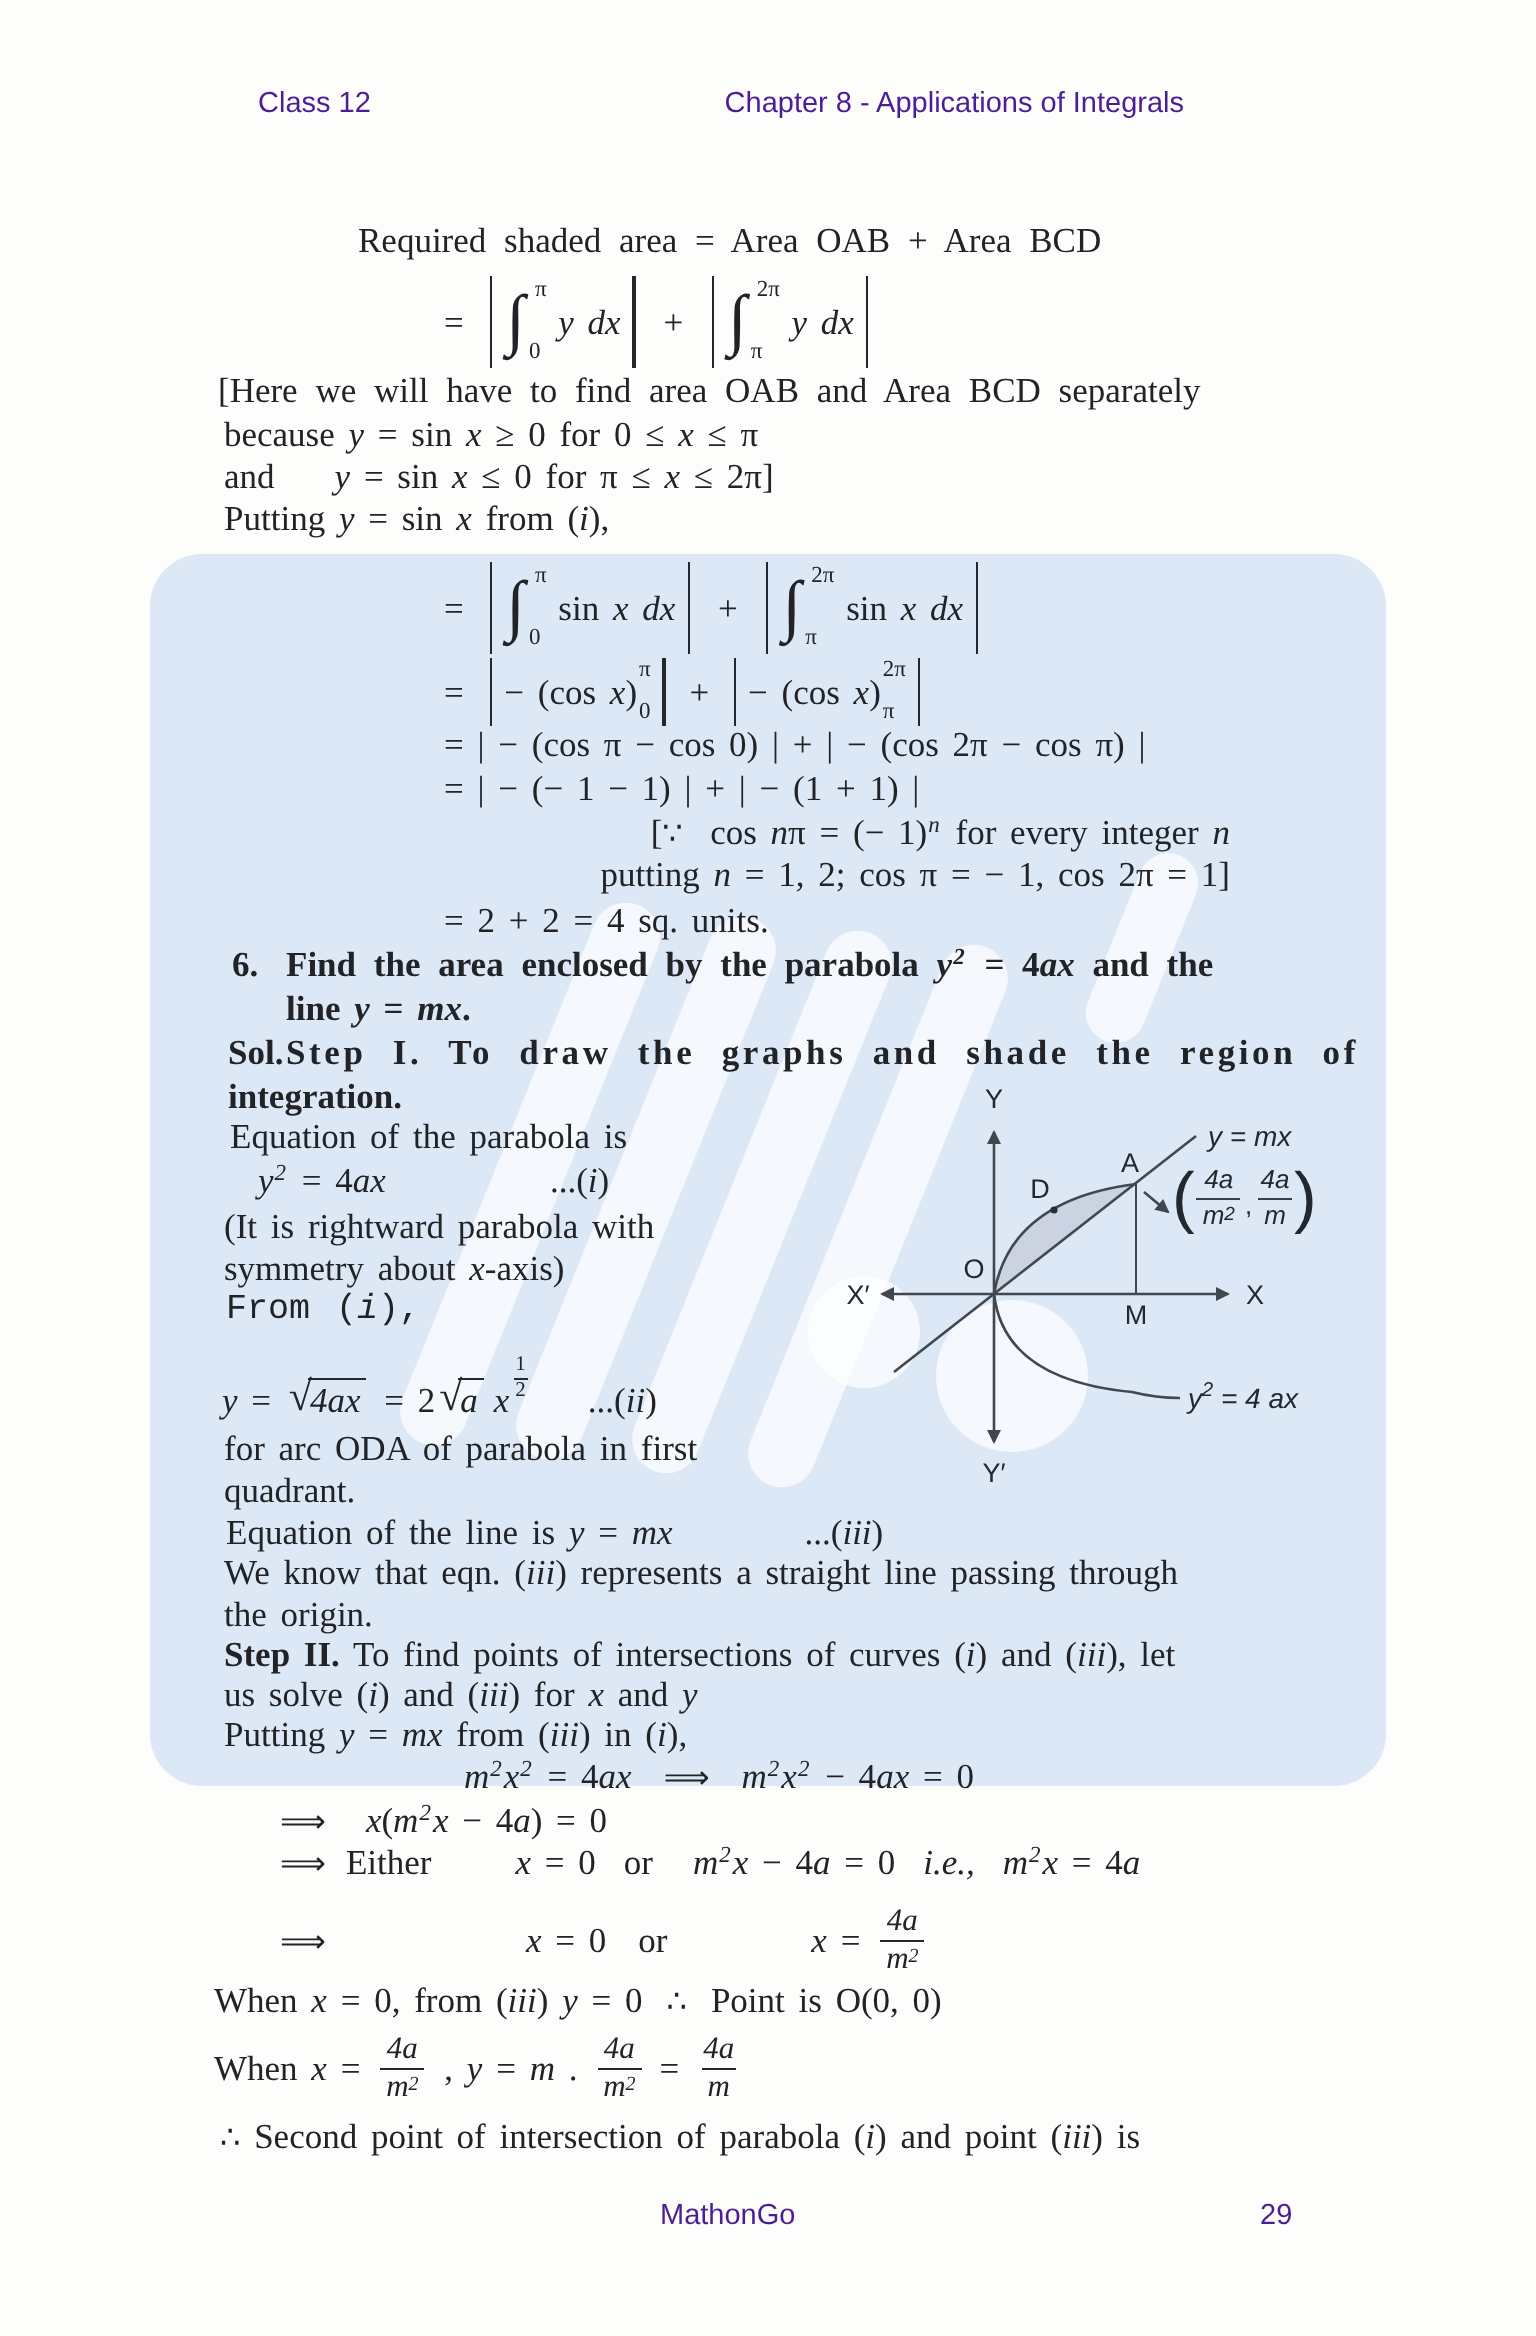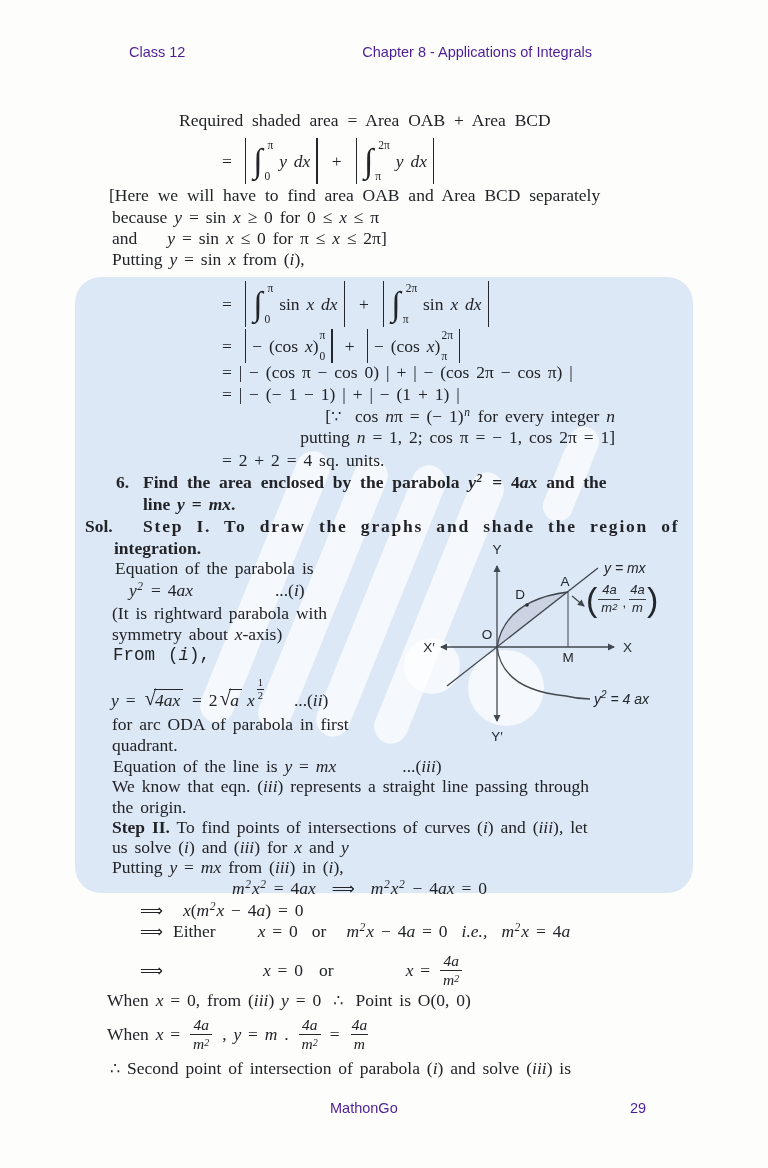--- a/index.html
+++ b/index.html
@@ -78,21 +78,21 @@
   <div class="line eqf" style="left:222px;top:328px;height:36px;"><span>= </span><span class="vbar" style="height: 34px;"></span><span>− (cos </span><span class="i">x</span><span>)</span><span class="stack"><span class="hi">π</span><span class="lo">0</span></span><span class="vbar" style="height: 34px;"></span><span class="gap" style="padding-left: 6px;"></span><span>+</span><span class="gap" style="padding-left: 6px;"></span><span class="vbar" style="height: 34px;"></span><span>− (cos </span><span class="i">x</span><span>)</span><span class="stack"><span class="hi">2π</span><span class="lo">π</span></span><span class="vbar" style="height: 34px;"></span></div>
   <div class="line" style="left:222px;top:362px;"><span>= | − (cos π − cos 0) | + | − (cos 2π − cos π) |</span></div>
   <div class="line" style="left:222px;top:384px;"><span>= | − (− 1 − 1) | + | − (1 + 1) |</span></div>
   <div class="line rline" style="left:109px;top:406px;"><span>[</span><span class="arr">∵</span><span>  cos </span><span class="i">n</span><span>π = (− 1)</span><span class="i sup">n</span><span> for every integer </span><span class="i">n</span></div>
   <div class="line rline" style="left:109px;top:427px;text-align:right;"><span>putting </span><span class="i">n</span><span> = 1, 2; cos π = − 1, cos 2π = 1]</span></div>
   <div class="line" style="left:222px;top:450px;"><span>= 2 + 2 = 4 sq. units.</span></div>
 
   <div class="line b" style="left:116px;top:472px;">6.</div>
   <div class="line ws4" style="left:143px;top:472px;"><span class="b">Find the area enclosed by the parabola </span><span class="bi">y</span><span class="bi sup">2</span><span class="b"> = 4</span><span class="bi">ax</span><span class="b"> and the</span></div>
   <div class="line" style="left:143px;top:494px;"><span class="b">line </span><span class="bi">y</span><span class="b"> = </span><span class="bi">mx</span><span class="b">.</span></div>
-  <div class="line b" style="left:85px;top:516px;">Sol.</div>
+  <div class="line b" style="left:114px;top:516px;">Sol.</div>
   <div class="line lsp" style="left:143px;top:516px;"><span class="b">Step I. To draw the graphs and shade the region of</span></div>
   <div class="line" style="left:114px;top:538px;"><span class="b">integration.</span></div>
 
   <div class="line" style="left:115px;top:558px;"><span>Equation of the parabola is</span></div>
   <div class="line" style="left:129px;top:580px;"><span class="i">y</span><span class="i sup">2</span><span> = 4</span><span class="i">ax</span><span class="gap" style="padding-left: 82px;"></span><span>...(</span><span class="i">i</span><span>)</span></div>
   <div class="line" style="left:112px;top:603px;"><span>(It is rightward parabola with</span></div>
   <div class="line" style="left:112px;top:624px;"><span>symmetry about </span><span class="i">x</span><span>-axis)</span></div>
   <div class="line" style="left:113px;top:645px;font-family:Liberation Mono, monospace;"><span>From (</span><span class="i">i</span><span>),</span></div>
   <div class="line eqf" style="left:111px;top:684px;height:32px;"><span class="i">y</span><span> = </span><span class="sqrt"><span class="rsign">√</span><span class="rad">4ax</span></span><span> = 2</span><span class="sqrt"><span class="rsign">√</span><span class="rad">a</span></span><span class="gap" style="padding-left: 3px;"></span><span class="i">x</span><span class="supfrac"><span class="sn">1</span><span class="sd">2</span></span><span class="gap" style="padding-left: 30px;"></span><span>...(</span><span class="i">ii</span><span>)</span></div>
   <div class="line" style="left:112px;top:714px;"><span>for arc ODA of parabola in first</span></div>
@@ -103,21 +103,21 @@
   <div class="line" style="left:112px;top:797px;"><span>the origin.</span></div>
   <div class="line" style="left:112px;top:817px;"><span class="b">Step II.</span><span> To find points of intersections of curves (</span><span class="i">i</span><span>) and (</span><span class="i">iii</span><span>), let</span></div>
   <div class="line" style="left:112px;top:837px;"><span>us solve (</span><span class="i">i</span><span>) and (</span><span class="i">iii</span><span>) for </span><span class="i">x</span><span> and </span><span class="i">y</span></div>
   <div class="line" style="left:112px;top:857px;"><span>Putting </span><span class="i">y</span><span> = </span><span class="i">mx</span><span> from (</span><span class="i">iii</span><span>) in (</span><span class="i">i</span><span>),</span></div>
   <div class="line" style="left:232px;top:878px;"><span class="i">m</span><span class="i sup">2</span><span class="i">x</span><span class="i sup">2</span><span> = 4</span><span class="i">ax</span><span class="gap" style="padding-left: 16px;"></span><span class="arr">⟹</span><span class="gap" style="padding-left: 16px;"></span><span class="i">m</span><span class="i sup">2</span><span class="i">x</span><span class="i sup">2</span><span> − 4</span><span class="i">ax</span><span> = 0</span></div>
   <div class="line" style="left:140px;top:900px;"><span class="arr">⟹</span><span class="gap" style="padding-left: 20px;"></span><span class="i">x</span><span>(</span><span class="i">m</span><span class="i sup">2</span><span class="i">x</span><span> − 4</span><span class="i">a</span><span>) = 0</span></div>
   <div class="line" style="left:140px;top:921px;"><span class="arr">⟹</span><span class="gap" style="padding-left: 10px;"></span><span>Either</span><span class="gap" style="padding-left: 42px;"></span><span class="i">x</span><span> = 0</span><span class="gap" style="padding-left: 14px;"></span><span>or</span><span class="gap" style="padding-left: 20px;"></span><span class="i">m</span><span class="i sup">2</span><span class="i">x</span><span> − 4</span><span class="i">a</span><span> = 0</span><span class="gap" style="padding-left: 14px;"></span><span class="i">i.e.,</span><span class="gap" style="padding-left: 14px;"></span><span class="i">m</span><span class="i sup">2</span><span class="i">x</span><span> = 4</span><span class="i">a</span></div>
   <div class="line eqf" style="left:140px;top:948px;height:44px;"><span class="arr">⟹</span><span class="gap" style="padding-left: 100px;"></span><span class="i">x</span><span> = 0</span><span class="gap" style="padding-left: 16px;"></span><span>or</span><span class="gap" style="padding-left: 72px;"></span><span class="i">x</span><span> = </span><span class="frac"><span class="num">4a</span><span class="den">m<span class="dsup">2</span></span></span></div>
   <div class="line" style="left:107px;top:990px;"><span>When </span><span class="i">x</span><span> = 0, from (</span><span class="i">iii</span><span>) </span><span class="i">y</span><span> = 0</span><span class="gap" style="padding-left: 12px;"></span><span class="arr">∴</span><span class="gap" style="padding-left: 12px;"></span><span>Point is O(0, 0)</span></div>
   <div class="line eqf" style="left:107px;top:1012px;height:44px;"><span>When </span><span class="i">x</span><span> = </span><span class="frac"><span class="num">4a</span><span class="den">m<span class="dsup">2</span></span></span><span> , </span><span class="i">y</span><span> = </span><span class="i">m</span><span> . </span><span class="frac"><span class="num">4a</span><span class="den">m<span class="dsup">2</span></span></span><span class="gap" style="padding-left: 6px;"></span><span>=</span><span class="gap" style="padding-left: 6px;"></span><span class="frac"><span class="num">4a</span><span class="den">m</span></span></div>
-  <div class="line" style="left:110px;top:1058px;"><span class="arr">∴</span><span> Second point of intersection of parabola (</span><span class="i">i</span><span>) and solve (</span><span class="i">iii</span><span>) is</span></div>
+  <div class="line" style="left:110px;top:1058px;"><span class="arr">∴</span><span> Second point of intersection of parabola (</span><span class="i">i</span><span>) and point (</span><span class="i">iii</span><span>) is</span></div>
 
   <div class="fig">
     <svg width="300" height="214" viewBox="0 0 300 214">
       <defs>
         <marker id="arw" viewBox="0 0 8 8" markerWidth="8" markerHeight="8" refX="6.5" refY="4" orient="auto" markerUnits="userSpaceOnUse">
           <path d="M0.5,0.5 L7.5,4 L0.5,7.5 Z" fill="#41474f"></path>
         </marker>
       </defs>
       <path d="M 79,111 Q 87,64 150,56 Z" fill="#cbd3e3" stroke="none"></path>
       <g stroke="#41474f" stroke-width="1.3" fill="none">

